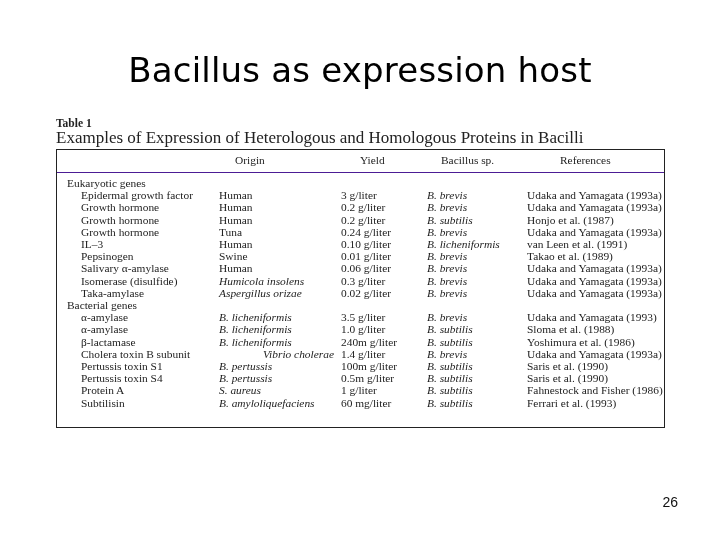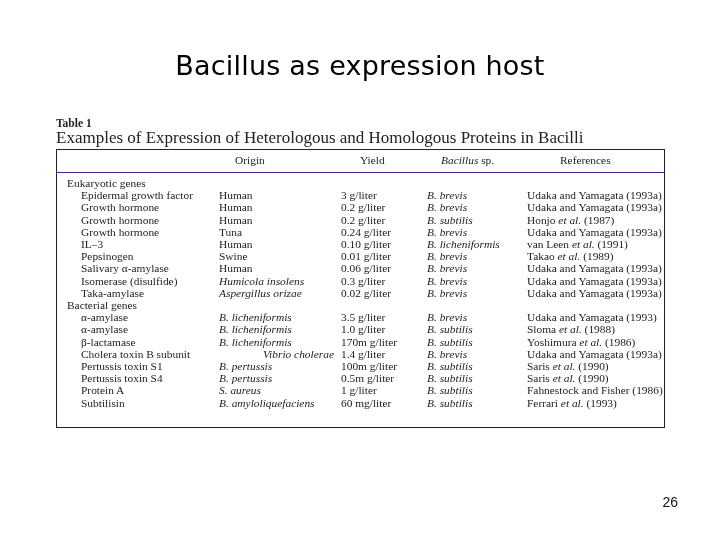--- a/index.html
+++ b/index.html
@@ -15,21 +15,21 @@
       font-family: "DejaVu Serif", serif;
       color: #1a1a1a;
     }
     .slide-title {
       position: absolute;
       top: 50px;
       left: 0;
       width: 720px;
       text-align: center;
       font-family: "DejaVu Sans", sans-serif;
-      font-size: 27px;
+      font-size: 34px;
       color: #000;
       letter-spacing: 0.2px;
     }
     .table-caption {
       position: absolute;
       left: 56px;
       top: 117px;
       font-family: "Liberation Serif", serif;
       color: #222;
     }
@@ -77,21 +77,21 @@
     }
     .cell {
       position: absolute;
       top: 0;
     }
     .c-gene { left: 10px; }
     .c-origin { left: 162px; }
     .c-yield { left: 284px; }
     .c-host { left: 370px; font-style: italic; }
     .c-ref { left: 470px; }
-    .italic { font-style: italic; }
+    .italic { }
     .page-number {
       position: absolute;
       right: 42px;
       bottom: 30px;
       font-family: "Liberation Sans", sans-serif;
       font-size: 14px;
       color: #111;
       margin-top: 32px;
     }
   </style>
@@ -192,21 +192,21 @@
       <div class="row" style="top: 173.4px;">
         <span class="cell c-gene" style="left: 24px;">α-amylase</span>
         <span class="cell c-origin" style="font-style: italic;">B. licheniformis</span>
         <span class="cell c-yield">1.0 g/liter</span>
         <span class="cell c-host">B. subtilis</span>
         <span class="cell c-ref"><span>Sloma </span><span class="italic">et al.</span><span> (1988)</span></span>
       </div>
       <div class="row" style="top: 185.6px;">
         <span class="cell c-gene" style="left: 24px;">β-lactamase</span>
         <span class="cell c-origin" style="font-style: italic;">B. licheniformis</span>
-        <span class="cell c-yield">170m g/liter</span>
+        <span class="cell c-yield">240m g/liter</span>
         <span class="cell c-host">B. subtilis</span>
         <span class="cell c-ref"><span>Yoshimura </span><span class="italic">et al.</span><span> (1986)</span></span>
       </div>
       <div class="row" style="top: 197.8px;">
         <span class="cell c-gene" style="left: 24px;">Cholera toxin B subunit</span>
         <span class="cell c-origin" style="font-style: italic; margin-left: 44px;">Vibrio cholerae</span>
         <span class="cell c-yield">1.4 g/liter</span>
         <span class="cell c-host">B. brevis</span>
         <span class="cell c-ref"><span>Udaka and Yamagata (1993a)</span><span class="italic"></span><span></span></span>
       </div>

